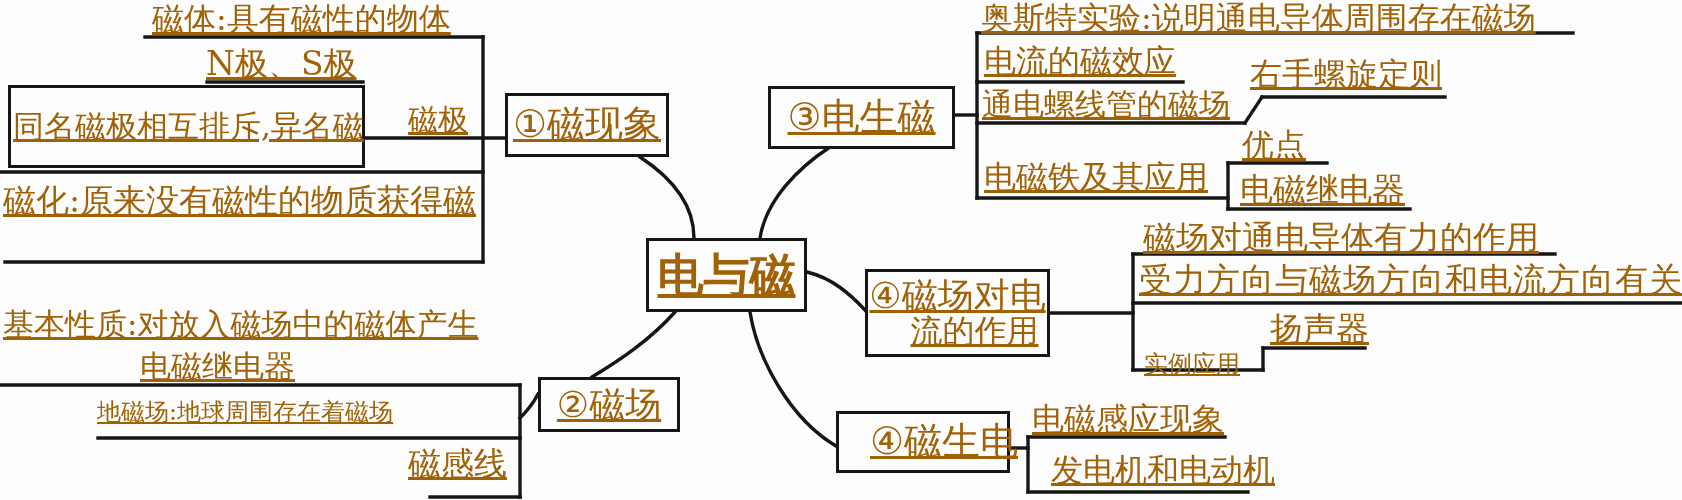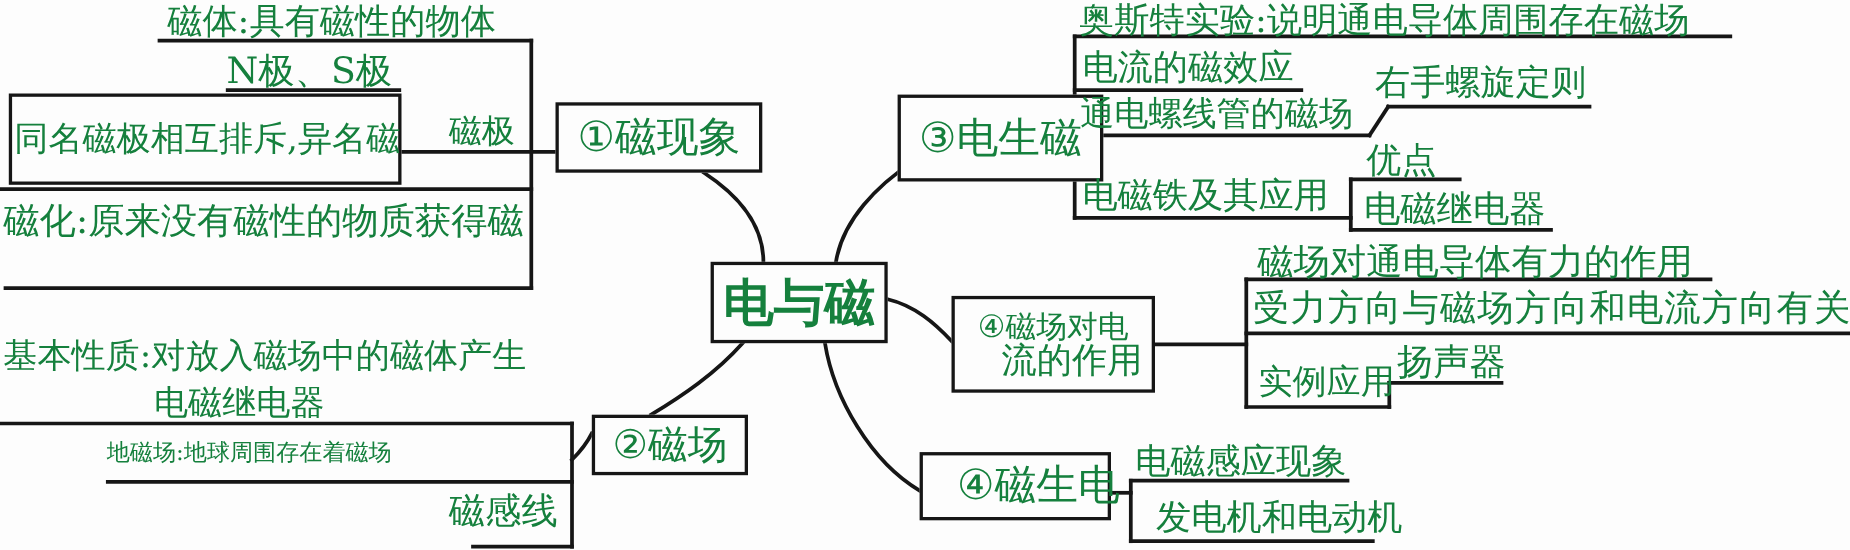--- a/index.html
+++ b/index.html
@@ -9,22 +9,23 @@
     background:#fdfdfd;
     font-family:"DejaVu Serif","DejaVu Sans",serif;
     color:#161616;
     overflow:hidden;
   }
   #wires{position:absolute;left:0;top:0;width:1682px;height:500px;}
   .t{
     position:absolute;
     white-space:nowrap;
     line-height:1.05;
-    color:#15803d;
+    color:#a16207;
     font-family:"DejaVu Serif","DejaVu Sans",serif;
+    text-decoration:underline;
   }
   .node{
     position:absolute;
     box-sizing:border-box;
     border:3px solid #161616;
     background:#fdfdfd;
     display:flex;
     flex-direction:column;
     align-items:center;
     justify-content:center;
@@ -82,65 +83,65 @@
     <path d="M 830,147 C 798,168 766,200 760,238"></path>
     <path d="M 675,312 C 650,340 620,360 592,377"></path>
     <path d="M 807,272 C 832,278 850,294 865,310"></path>
     <path d="M 750,312 C 758,362 792,420 836,446"></path>
   </svg>
 
   <div class="node" style="left:646px;top:238px;width:161px;height:74px;">
     <span class="t" style="font-size:46px;font-weight:bold;">电与磁</span>
   </div>
 
-  <div class="node" style="left:505px;top:93px;width:188px;height:64px;">
+  <div class="node" style="left:505px;top:93px;width:164px;height:64px;">
     <span class="t" style="font-size:38px;">①磁现象</span>
   </div>
 
   <div class="node" style="left:538px;top:377px;width:142px;height:55px;">
     <span class="t" style="font-size:36px;">②磁场</span>
   </div>
 
-  <div class="node" style="left:768px;top:86px;width:187px;height:79px;margin-left:48px;">
+  <div class="node" style="left:768px;top:86px;width:187px;height:63px;">
     <span class="t" style="font-size:38px;">③电生磁</span>
   </div>
 
   <div class="node" style="left:865px;top:269px;width:185px;height:88px;">
-    <span class="t" style="font-size:28px;">④磁场对电</span>
+    <span class="t" style="font-size:36px;">④磁场对电</span>
     <span class="t" style="font-size:32px;text-indent:34px;">流的作用</span>
   </div>
 
   <div class="node" style="left:836px;top:411px;width:174px;height:62px;">
     <span class="t" style="font-size:38px;margin-left:42px;">④磁生电</span>
   </div>
 
   <div class="t" style="left:152px;top:3px;font-size:32px;">磁体:具有磁性的物体</div>
   <div class="t" style="left:206px;top:47px;font-size:33px;">N极、S极</div>
 
   <div class="node" style="left:8px;top:85px;width:357px;height:83px;align-items:flex-start;text-align:left;padding:4px 2px;gap:27px;">
     <span class="t" style="font-size:31px;">同名磁极相互排斥,异名磁</span>
   </div>
 
   <div class="t" style="left:408px;top:104px;font-size:30px;">磁极</div>
   <div class="t" style="left:3px;top:184px;font-size:33px;">磁化:原来没有磁性的物质获得磁</div>
 
   <div class="t" style="left:3px;top:308px;font-size:31px;">基本性质:对放入磁场中的磁体产生</div>
   <div class="t" style="left:140px;top:350px;font-size:31px;">电磁继电器</div>
-  <div class="t" style="left:97px;top:400px;font-size:21px;">地磁场:地球周围存在着磁场</div>
+  <div class="t" style="left:97px;top:400px;font-size:24px;">地磁场:地球周围存在着磁场</div>
   <div class="t" style="left:408px;top:447px;font-size:33px;">磁感线</div>
 
   <div class="t" style="left:981px;top:2px;font-size:32px;">奥斯特实验:说明通电导体周围存在磁场</div>
   <div class="t" style="left:984px;top:45px;font-size:32px;">电流的磁效应</div>
   <div class="t" style="left:982px;top:88px;font-size:31px;">通电螺线管的磁场</div>
   <div class="t" style="left:1250px;top:58px;font-size:32px;">右手螺旋定则</div>
   <div class="t" style="left:984px;top:161px;font-size:32px;">电磁铁及其应用</div>
   <div class="t" style="left:1242px;top:129px;font-size:32px;">优点</div>
   <div class="t" style="left:1143px;top:221px;font-size:33px;">磁场对通电导体有力的作用</div>
 
   <div class="t" style="left:1240px;top:173px;font-size:33px;">电磁继电器</div>
   <div class="t" style="left:1139px;top:263px;font-size:33px;letter-spacing:1px;">受力方向与磁场方向和电流方向有关</div>
-  <div class="t" style="left:1144px;top:331px;font-size:31px;">实例应用</div>
+  <div class="t" style="left:1144px;top:352px;font-size:24px;">实例应用</div>
   <div class="t" style="left:1270px;top:312px;font-size:33px;">扬声器</div>
 
   <div class="t" style="left:1032px;top:403px;font-size:32px;">电磁感应现象</div>
   <div class="t" style="left:1028px;top:454px;font-size:32px;margin-left:23px;">发电机和电动机</div>
 
 </div>
 
 </body></html>

